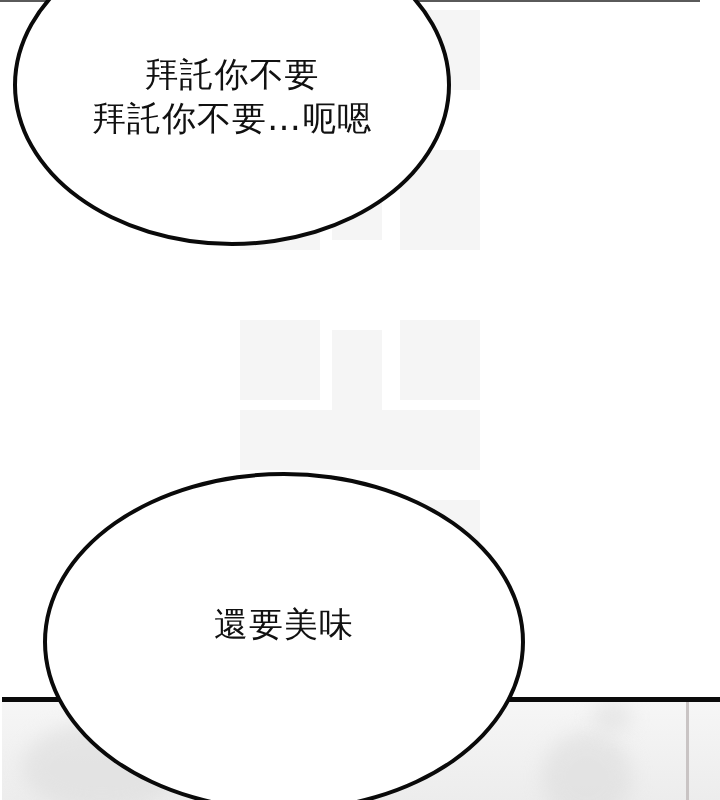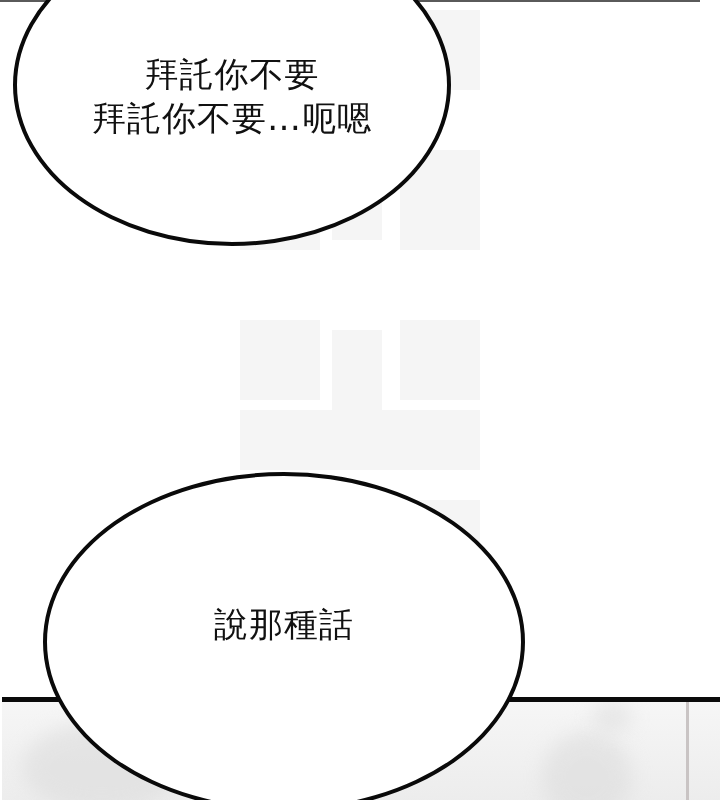--- a/index.html
+++ b/index.html
@@ -128,17 +128,17 @@
 
   <div class="bubble bubble-top">
     <div class="bubble-text">
       <span>拜託你不要</span>
       <span>拜託你不要…呃嗯</span>
     </div>
   </div>
 
   <div class="bubble bubble-bottom">
     <div class="bubble-text">
-      <span>說那種話</span>
+      <span>還要美味</span>
     </div>
   </div>
 
 </div>
 
 </body></html>

